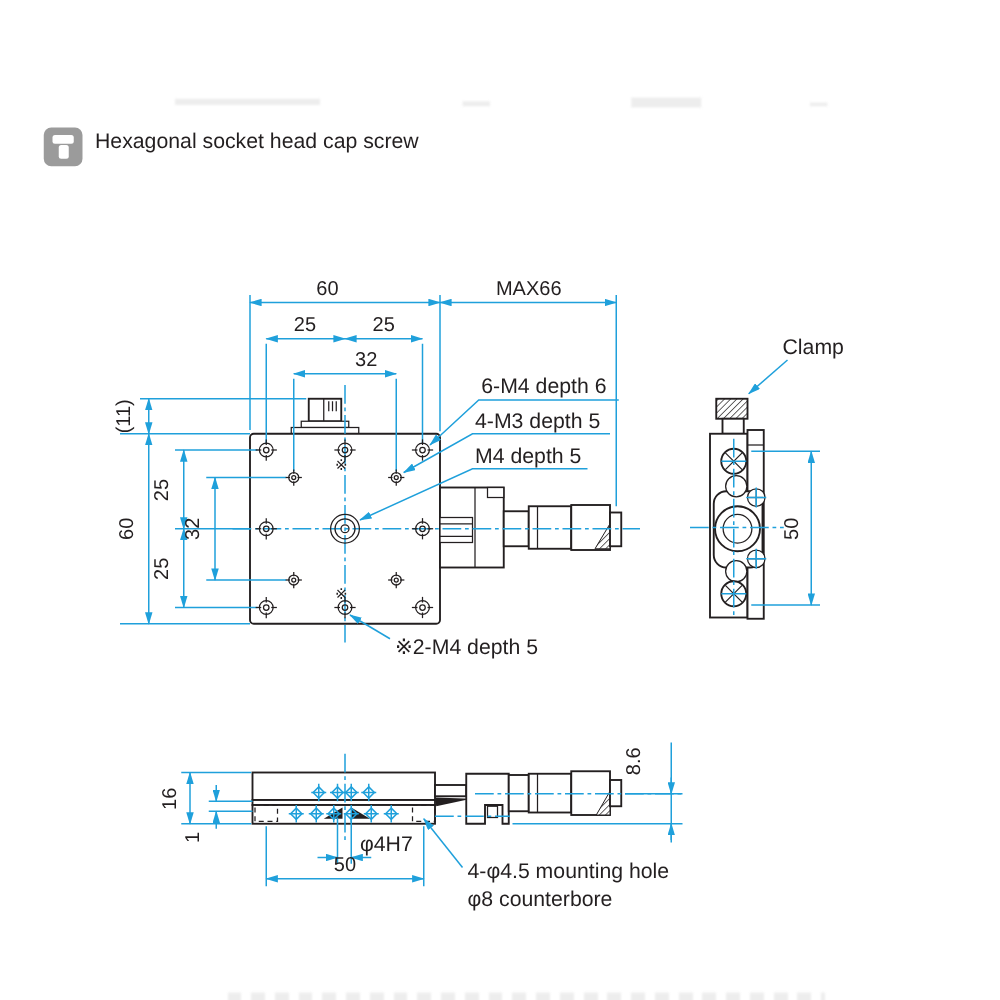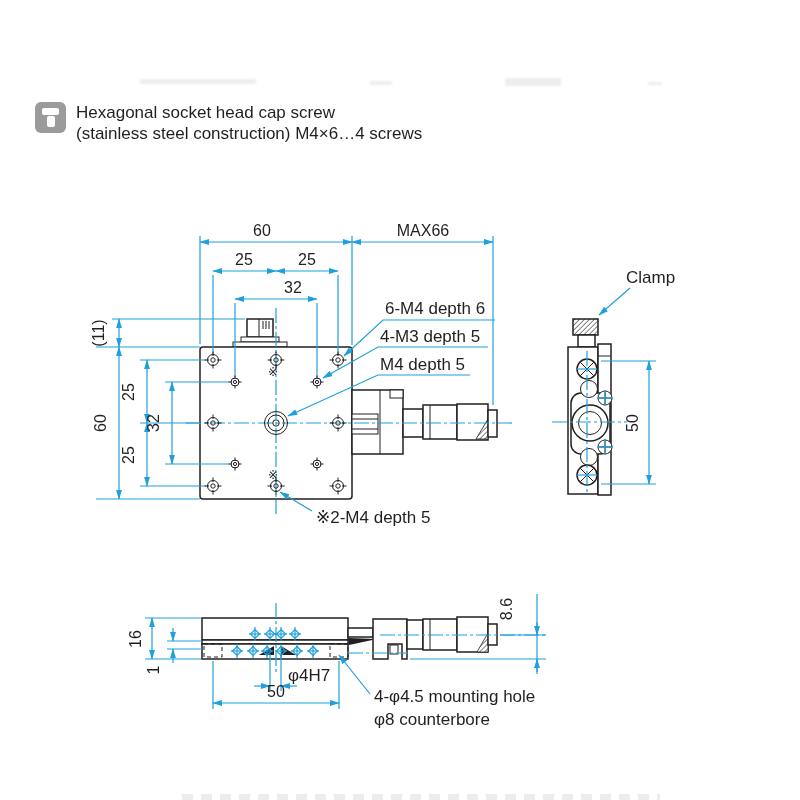--- a/index.html
+++ b/index.html
@@ -41,21 +41,20 @@
   <div class="ghost" style="left:648px;top:40px;width:14px;height:3px;"></div>
   <div id="ghost-footer"></div>
 
   <div id="hdr">
     <div class="icon">
       <div class="cap"></div>
         <div class="stem"></div>
     </div>
     <div class="txt">
       <div>Hexagonal socket head cap screw</div>
-      <div>(stainless steel construction) M4×6…4 screws</div>
     </div>
   </div>
 
   <svg width="800" height="800" viewBox="0 0 800 800">
     <defs>
       <marker id="ar" markerUnits="userSpaceOnUse" markerWidth="10" markerHeight="6" refX="9.3" refY="3" orient="auto-start-reverse">
         <path d="M0,0 L10,3 L0,6 Z" fill="#1fa0db"></path>
       </marker>
       <pattern id="hat" width="3.5" height="3.5" patternUnits="userSpaceOnUse" patternTransform="rotate(45)">
         <rect width="3.5" height="3.5" fill="#ffffff"></rect>

